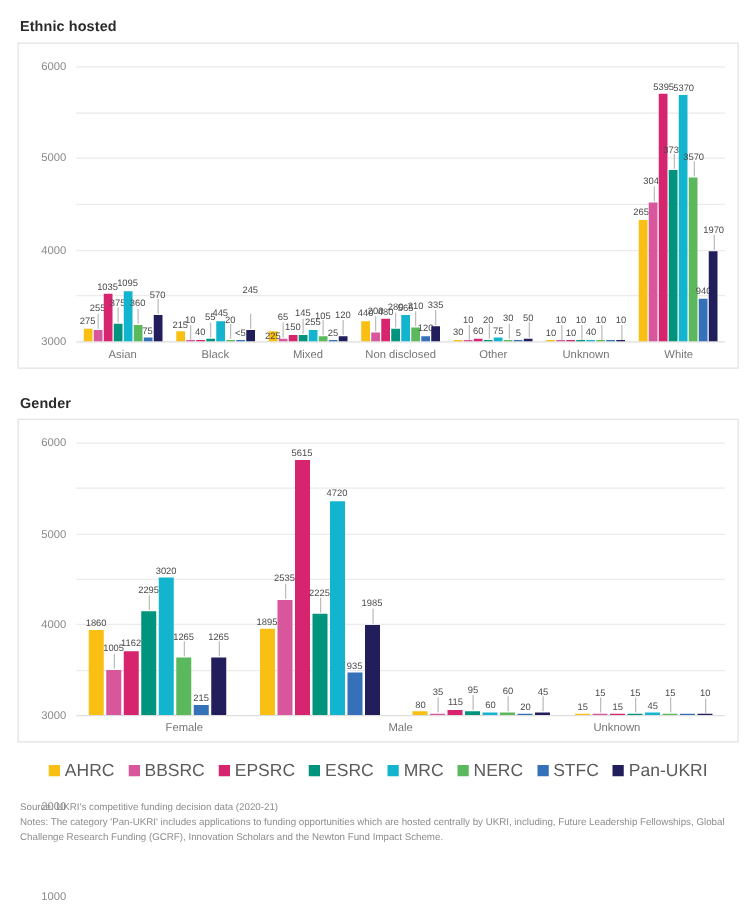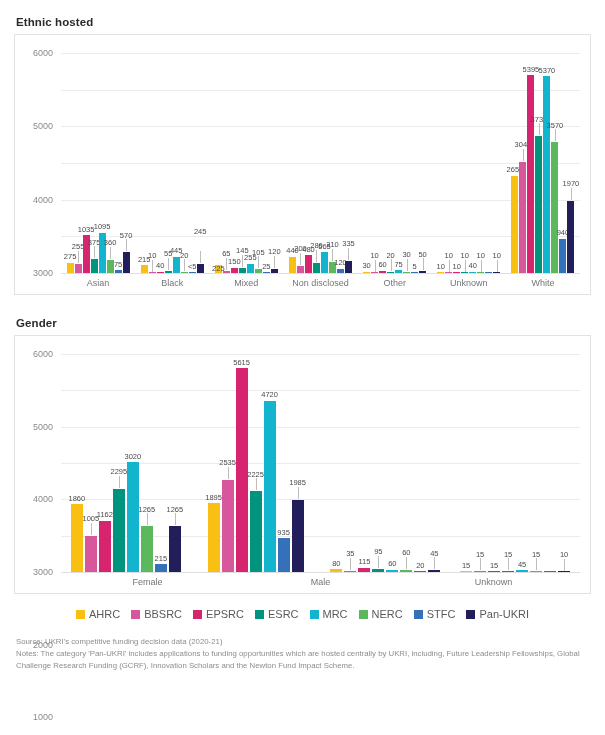--- a/index.html
+++ b/index.html
@@ -107,21 +107,21 @@
   .legend {
     display:flex;
     justify-content:center;
     align-items:center;
     gap:11px;
     margin-top:14px;
     flex-wrap:wrap;
   }
   .legend-item { display:flex; align-items:center; gap:4px; }
   .legend-swatch { width:9px; height:9px; display:block; }
-  .legend-label { font-size:11px; color:#5a5a5a; }
+  .legend-label { font-size:14px; color:#5a5a5a; }
 
   
   .footer {
     margin-top:16px;
     font-size:7.8px;
     line-height:1.55;
     color:#8d8d8d;
     padding:0 2px;
   }
   .footer div { white-space:normal; }

